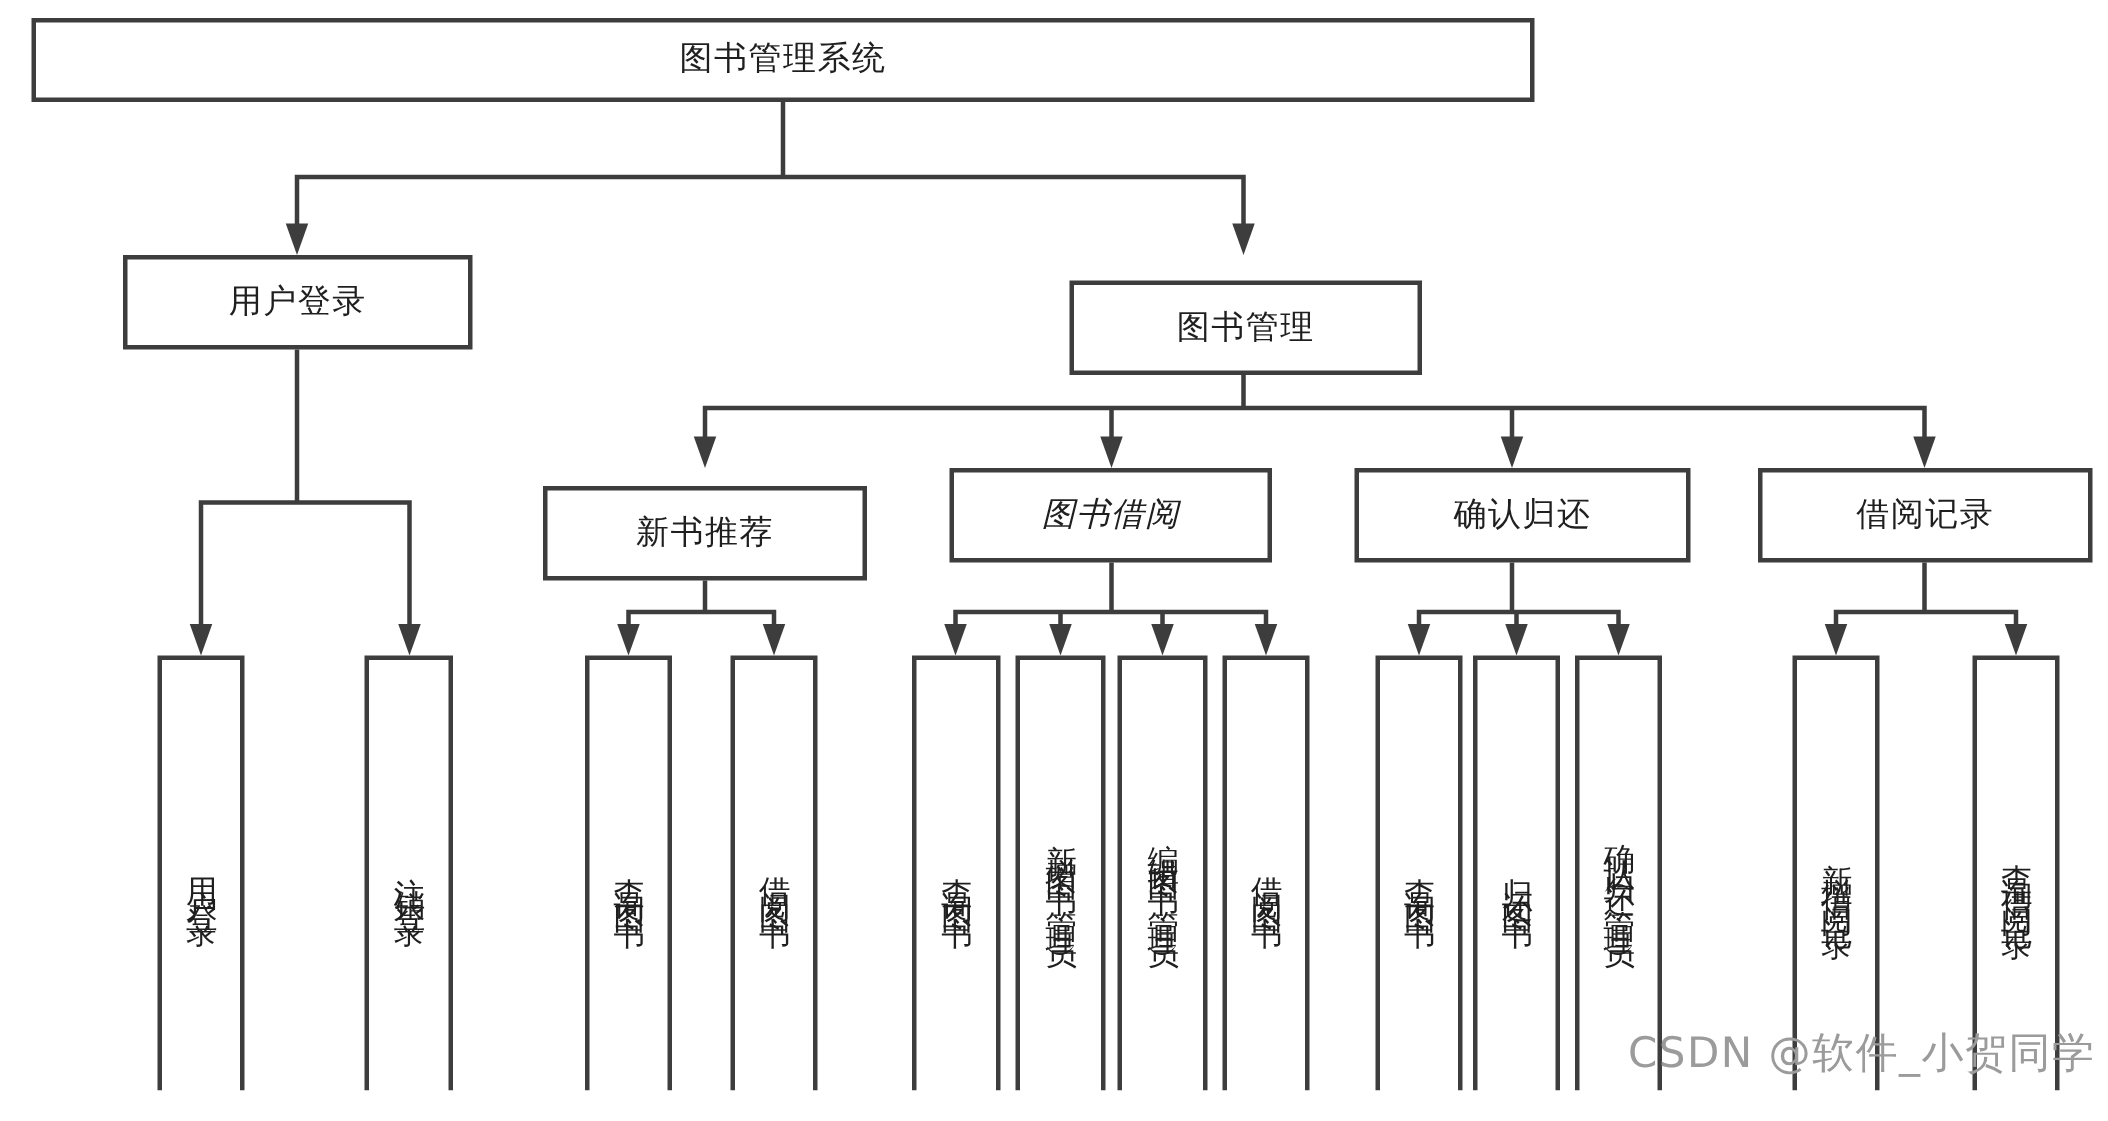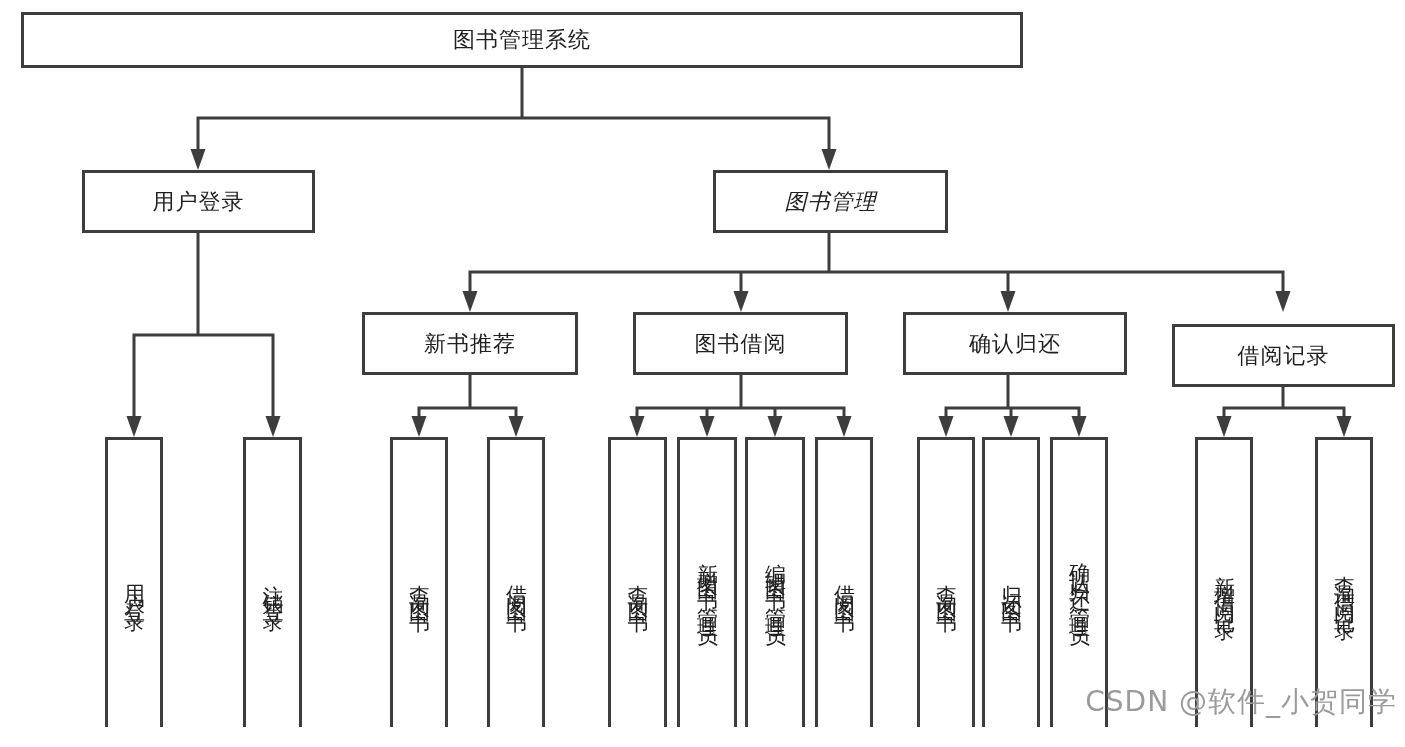--- a/index.html
+++ b/index.html
@@ -47,25 +47,25 @@
     position:absolute;
     right:8px;bottom:6px;
     z-index:2;
     font-size:28px;
     color:var(--watermark);
     letter-spacing:1px;
   }
   
   #root-box      {left:21px;  top:12px;  width:1002px; height:56px;}
   #n-user-login  {left:82px;  top:170px; width:233px;  height:63px;}
-  #n-book-mgmt   {left:713px; top:170px; width:235px;  height:63px;font-style:italic;}
-  #n-new-book    {left:362px; top:312px; width:216px;  height:63px;}
-  #n-book-borrow {left:633px; top:312px; width:215px;  height:63px;}
+  #n-book-mgmt   {left:713px; top:187px; width:235px;  height:63px;}
+  #n-new-book    {left:362px; top:324px; width:216px;  height:63px;}
+  #n-book-borrow {left:633px; top:312px; width:215px;  height:63px;font-style:italic;}
   #n-cur-borrow  {left:903px; top:312px; width:224px;  height:63px;}
-  #n-borrow-rec  {left:1172px;top:312px; width:223px;  height:63px;margin-top:12px;}
+  #n-borrow-rec  {left:1172px;top:312px; width:223px;  height:63px;}
   .leaf{top:437px;height:298px;width:58px;}
   #l-user-login  {left:105px;}
   #l-logout      {left:243px;width:59px;}
   #l-query-1     {left:390px;}
   #l-borrow-1    {left:487px;}
   #l-query-2     {left:608px;width:59px;}
   #l-add-book    {left:677px;width:60px;}
   #l-edit-book   {left:745px;width:60px;}
   #l-borrow-2    {left:815px;}
   #l-query-3     {left:917px;}

